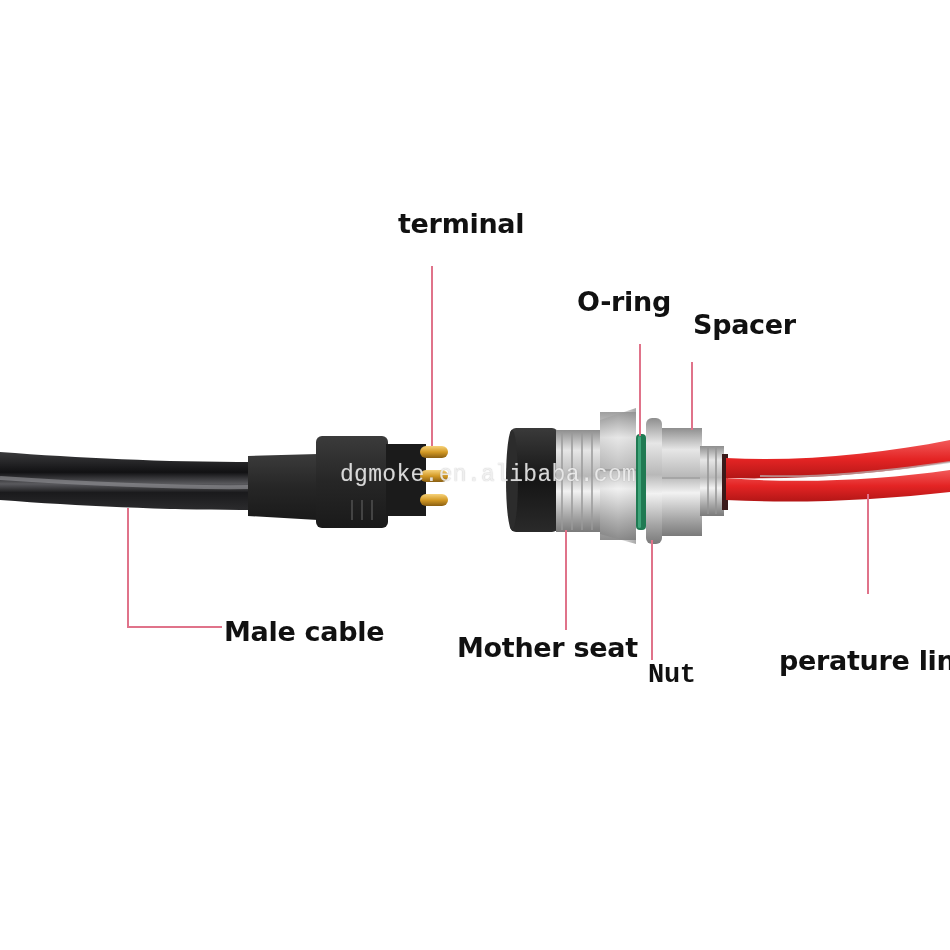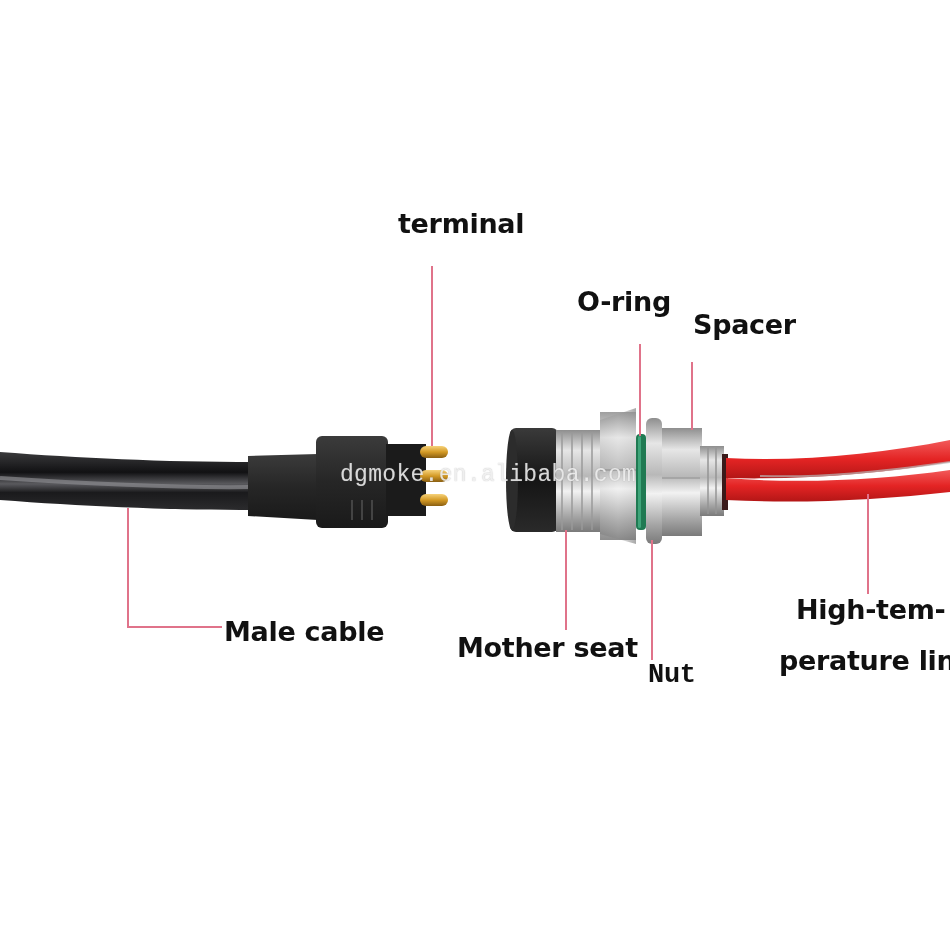--- a/index.html
+++ b/index.html
@@ -131,17 +131,16 @@
       <line x1="868" y1="494" x2="868" y2="594"></line>
     </g>
   </svg>
 
   <div class="label bold" style="left:398px; top:210px;">terminal</div>
   <div class="label bold" style="left:577px; top:288px;">O-ring</div>
   <div class="label bold" style="left:693px; top:311px;">Spacer</div>
   <div class="label bold" style="left:224px; top:618px;">Male cable</div>
   <div class="label bold" style="left:457px; top:634px;">Mother seat</div>
   <div class="label bold" style="left:648px; top:662px;font-family:Liberation Mono, monospace;">Nut</div>
-  <div class="label bold" style="left:796px; top:596px;">High-tem-</div>
   <div class="label bold" style="left:779px; top:647px;">perature line</div>
 
   <div class="watermark">dgmoke.en.alibaba.com</div>
 </div>
 
 </body></html>

